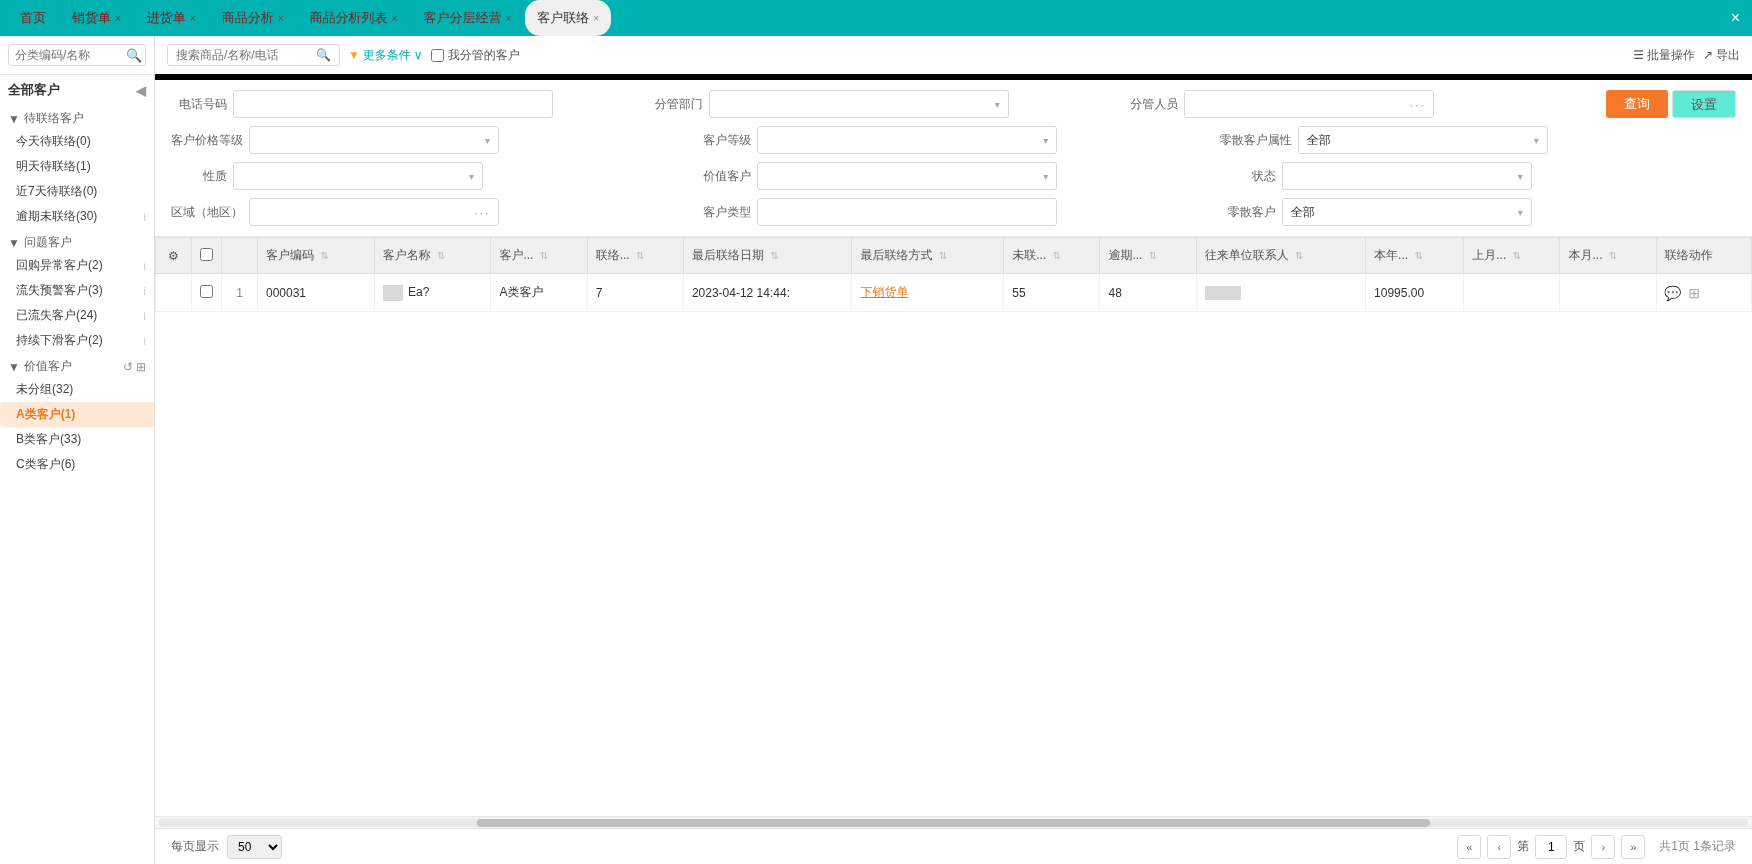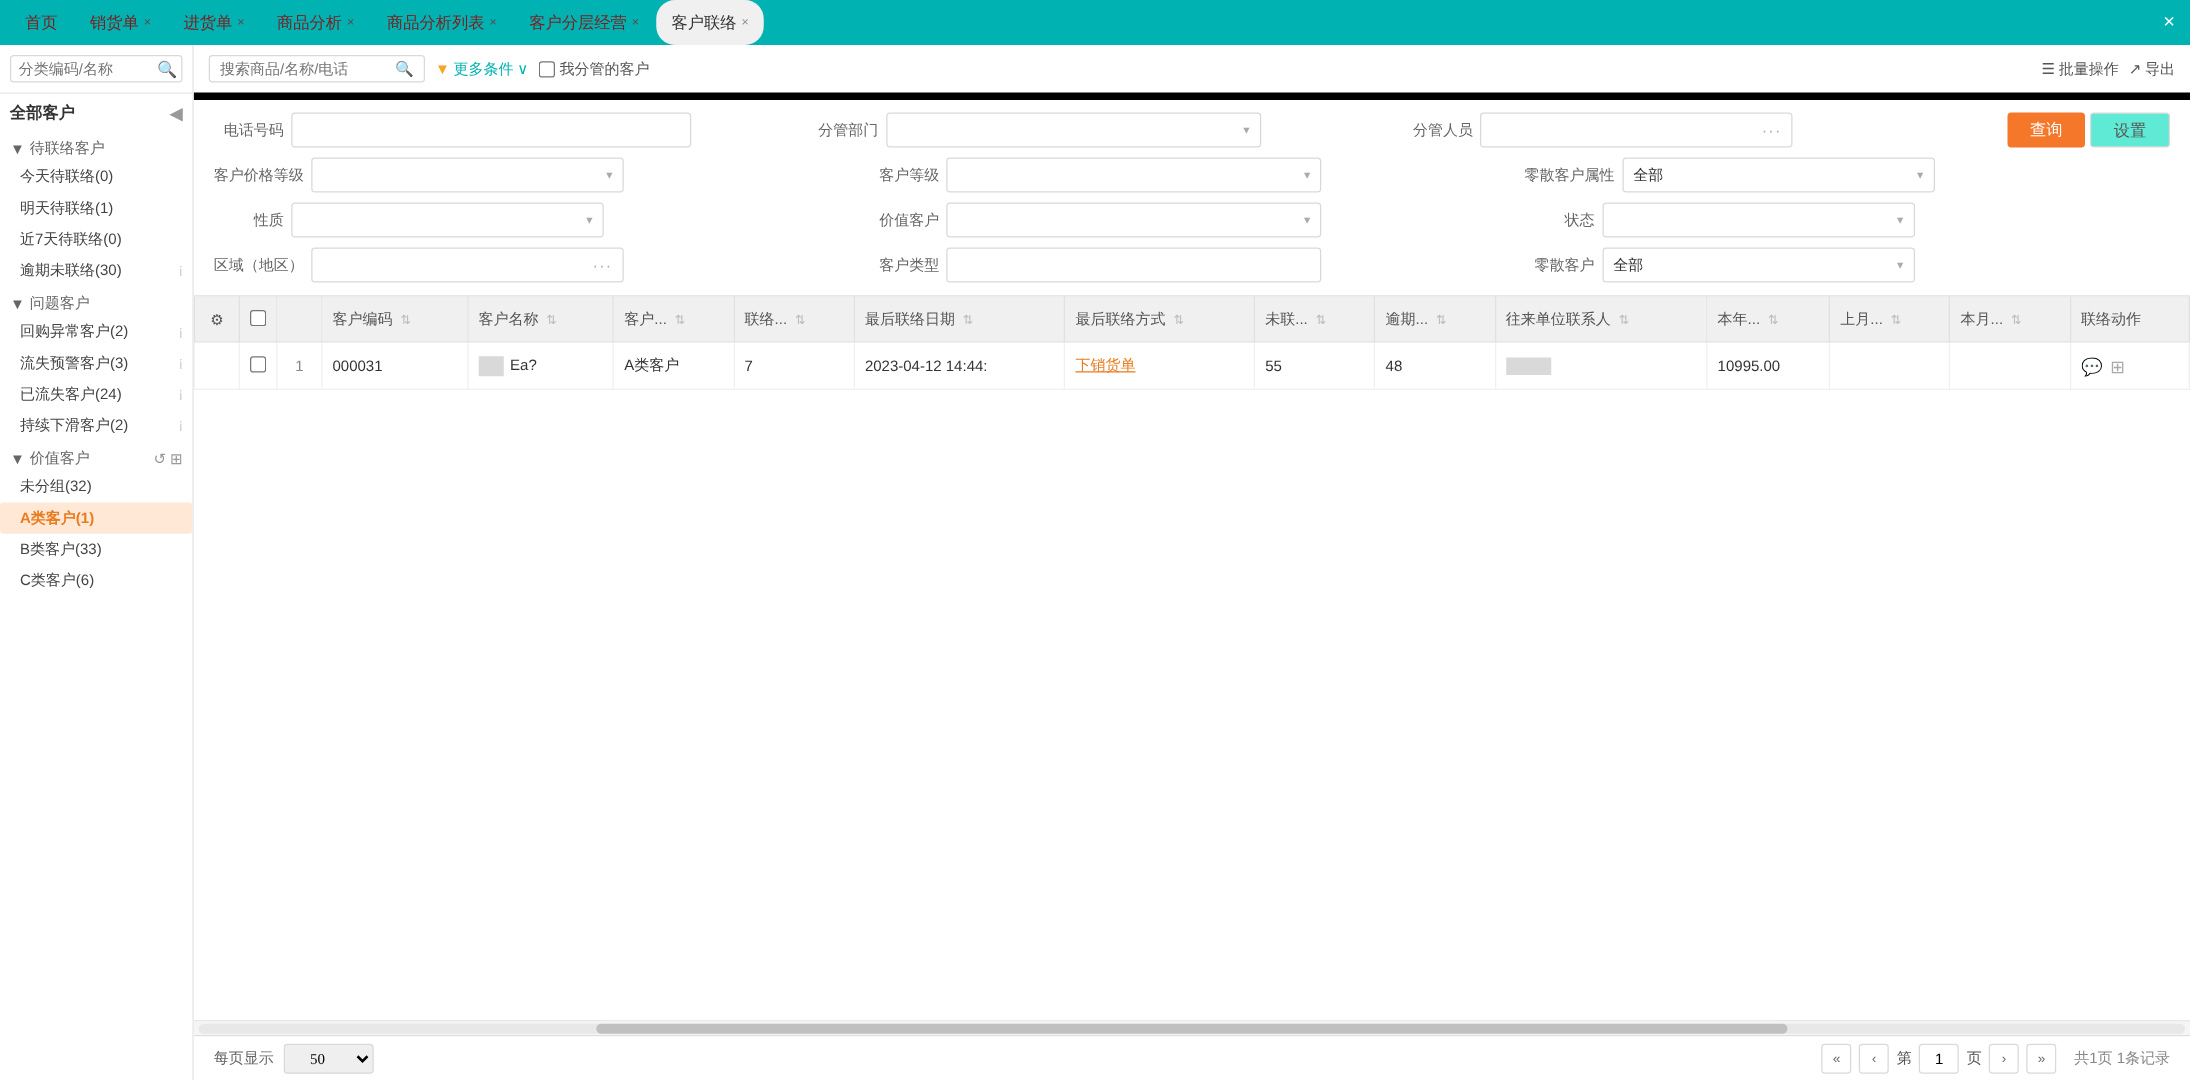--- a/index.html
+++ b/index.html
@@ -298,24 +298,23 @@
       align-items: center;
       padding: 0 16px;
       gap: 8px;
       font-size: 12px;
       color: #555;
     }
     .footer-label { color: #666; }
     .footer-select {
       border: 1px solid #d9d9d9;
       border-radius: 3px;
-      padding: 2px 16px;
+      padding: 2px 6px;
       font-size: 12px;
       height: 24px;
-      font-family: Liberation Serif, serif;
     }
     .page-nav {
       display: flex;
       align-items: center;
       gap: 6px;
       margin-left: auto;
     }
     .page-nav .pg-btn {
       border: 1px solid #d9d9d9;
       border-radius: 3px;

